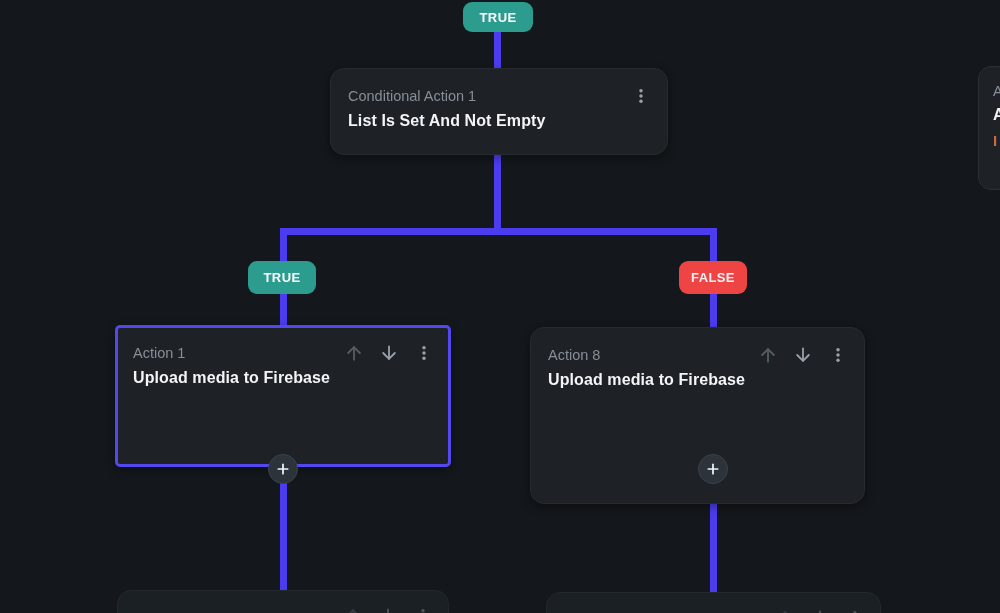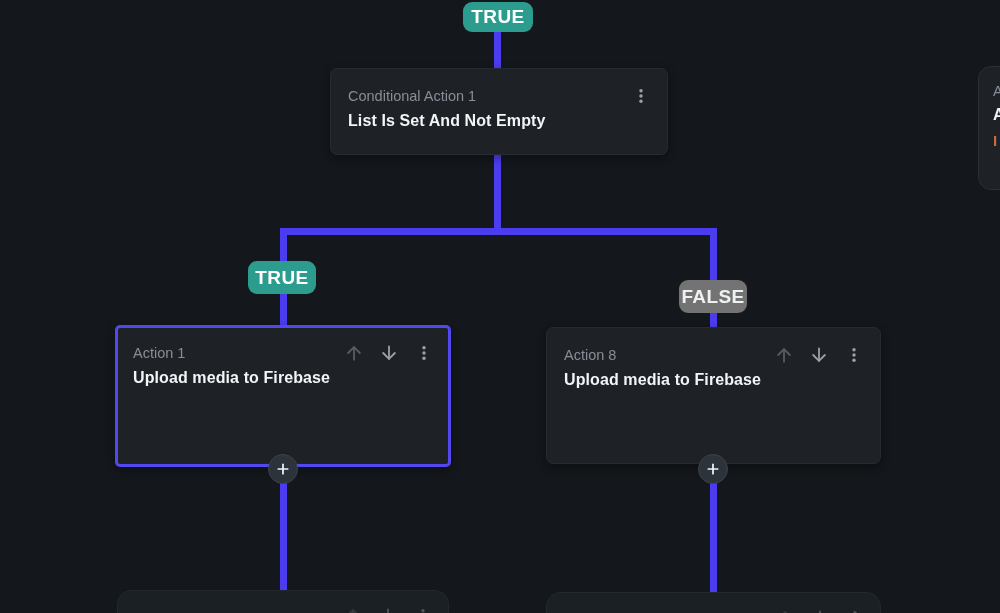--- a/index.html
+++ b/index.html
@@ -14,39 +14,39 @@
   .conn-root{left:494px;top:28px;width:7px;height:42px;}
   .conn-cond-down{left:494px;top:152px;width:7px;height:83px;}
   .conn-horizontal{left:280px;top:228px;width:437px;height:7px;}
   .conn-left-drop{left:280px;top:228px;width:7px;height:100px;}
   .conn-right-drop{left:710px;top:228px;width:7px;height:100px;}
   .conn-left-bottom{left:280px;top:466px;width:7px;height:126px;}
   .conn-right-bottom{left:710px;top:462px;width:7px;height:132px;}
   
   .badge{
     position:absolute;z-index:3;display:flex;align-items:center;justify-content:center;
-    border-radius:9px;color:#ffffff;font-size:19px;font-weight:700;letter-spacing:.4px;
+    border-radius:9px;color:#ffffff;font-size:13px;font-weight:700;letter-spacing:.4px;
   }
   .badge-teal{background:#2b9c8e;}
-  .badge-gray{background:#737373;color:#eef0f2;margin-top:19px;}
+  .badge-gray{background:#ef4444;color:#eef0f2;}
   .badge-root{left:463px;top:2px;width:70px;height:30px;}
   .badge-true{left:248px;top:261px;width:68px;height:33px;}
   .badge-false{left:679px;top:261px;width:68px;height:33px;}
   
   .node{
-    position:absolute;z-index:2;background:#1e2227;border-radius:7px;
+    position:absolute;z-index:2;background:#1e2227;border-radius:14px;
     border:1px solid #262b31;box-shadow:0 3px 10px rgba(0,0,0,.35);
     box-sizing:border-box;padding:16px 16px 0 17px;
   }
   .node-conditional{left:330px;top:68px;width:338px;height:87px;}
   .node-action-true{
     left:115px;top:325px;width:336px;height:142px;
     border:3px solid #5347f0;border-radius:5px;padding:14px 14px 0 15px;
   }
-  .node-action-false{left:546px;top:327px;width:335px;height:137px;}
+  .node-action-false{left:530px;top:327px;width:335px;height:177px;}
   .node-header{
     display:flex;align-items:center;justify-content:space-between;height:22px;
   }
   .node-header-label{font-size:14.5px;font-weight:500;color:#878e97;}
   .node-title{font-size:16px;font-weight:700;color:#f2f4f6;margin-top:5px;letter-spacing:.1px;}
   .icon-row{display:flex;align-items:center;gap:15px;}
   .icon-btn{
     display:flex;align-items:center;justify-content:center;width:20px;height:20px;
     color:#99a0a8;cursor:pointer;background:none;border:none;padding:0;
   }

